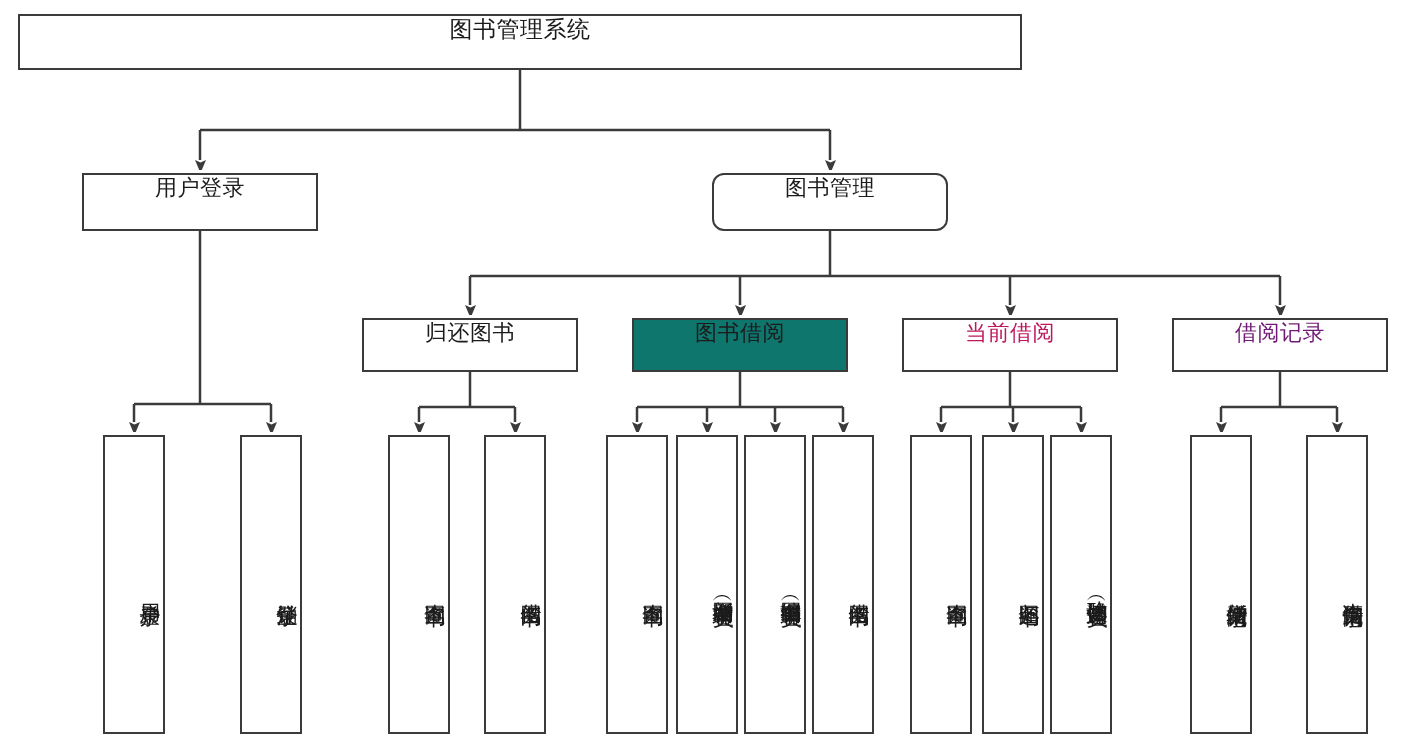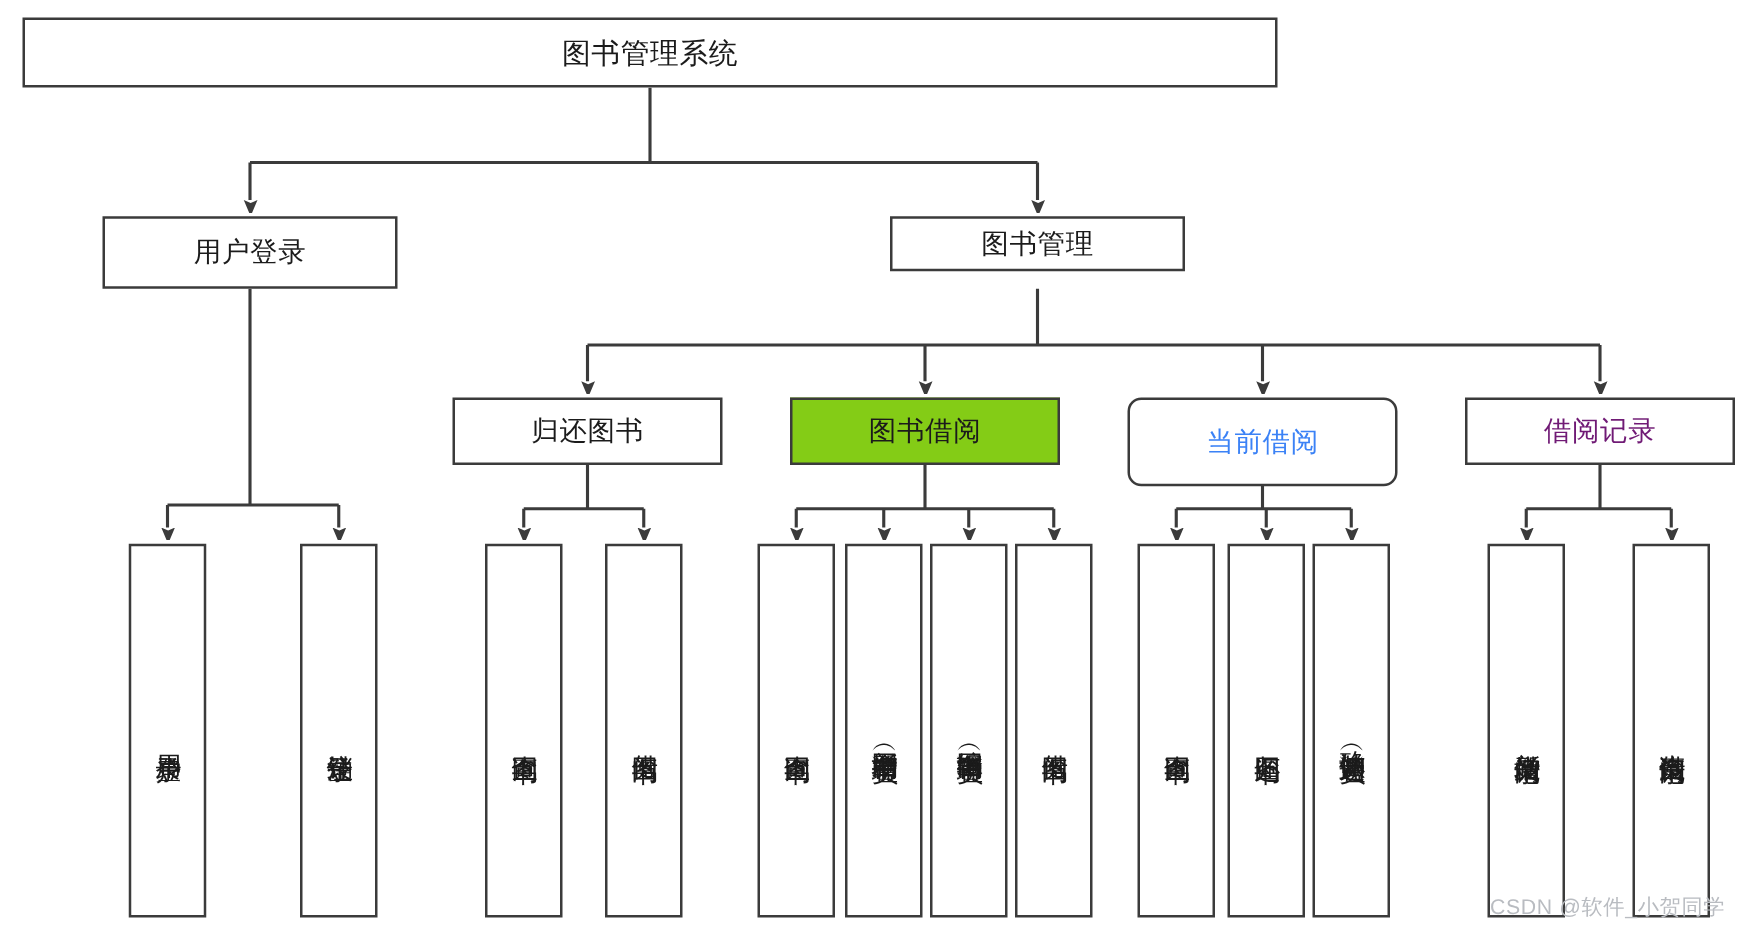--- a/index.html
+++ b/index.html
@@ -23,21 +23,21 @@
     top: 0;
     width: 1405px;
     height: 747px;
   }
   .node {
     position: absolute;
     box-sizing: border-box;
     border: 2.5px solid #3b3b3b;
     background: #ffffff;
     display: flex;
-    align-items: center;
+    align-items: flex-start;
     justify-content: center;
     text-align: center;
     color: #1b1b1b;
   }
   .node.horiz {
     font-size: 22px;
     line-height: 1.15;
     letter-spacing: 0.5px;
   }
   .node.vert {
@@ -107,30 +107,30 @@
       <line x1="1221" y1="407" x2="1221" y2="422" stroke="#3b3b3b" stroke-width="2.5" marker-end="url(#arrow)"></line>
       <line x1="1337" y1="407" x2="1337" y2="422" stroke="#3b3b3b" stroke-width="2.5" marker-end="url(#arrow)"></line>
     </svg>
   <div id="nodes">
       <div class="node horiz root" style="left: 18px; top: 14px; width: 1004px; height: 56px; border-color: rgb(59, 59, 59); background: rgb(255, 255, 255); color: rgb(27, 27, 27);">
         <span class="label">图书管理系统</span>
       </div>
       <div class="node horiz" style="left: 82px; top: 173px; width: 236px; height: 58px; border-color: rgb(59, 59, 59); background: rgb(255, 255, 255); color: rgb(27, 27, 27);">
         <span class="label">用户登录</span>
       </div>
-      <div class="node horiz" style="left: 712px; top: 173px; width: 236px; height: 44px; border-color: rgb(59, 59, 59); background: rgb(255, 255, 255); color: rgb(27, 27, 27);">
+      <div class="node horiz" style="left: 712px; top: 173px; width: 236px; height: 58px; border-color: rgb(59, 59, 59); background: rgb(255, 255, 255); color: rgb(27, 27, 27); border-radius: 12px;">
         <span class="label">图书管理</span>
       </div>
       <div class="node horiz" style="left: 362px; top: 318px; width: 216px; height: 54px; border-color: rgb(59, 59, 59); background: rgb(255, 255, 255); color: rgb(27, 27, 27);">
         <span class="label">归还图书</span>
       </div>
-      <div class="node horiz" style="left: 632px; top: 318px; width: 216px; height: 54px; border-color: rgb(59, 59, 59); background: #84cc16; color: rgb(27, 27, 27);">
+      <div class="node horiz" style="left: 632px; top: 318px; width: 216px; height: 54px; border-color: rgb(59, 59, 59); background: #0f766e; color: rgb(27, 27, 27);">
         <span class="label">图书借阅</span>
       </div>
-      <div class="node horiz" style="left: 902px; top: 318px; width: 216px; height: 71px; border-color: rgb(59, 59, 59); background: rgb(255, 255, 255); color: #3b82f6; border-radius: 11px;">
+      <div class="node horiz" style="left: 902px; top: 318px; width: 216px; height: 54px; border-color: rgb(59, 59, 59); background: rgb(255, 255, 255); color: #be185d;">
         <span class="label">当前借阅</span>
       </div>
       <div class="node horiz" style="left: 1172px; top: 318px; width: 216px; height: 54px; border-color: rgb(59, 59, 59); background: rgb(255, 255, 255); color: #701a75;">
         <span class="label">借阅记录</span>
       </div>
       <div class="node vert" style="left: 103px; top: 435px; width: 62px; height: 299px; border-color: rgb(59, 59, 59); background: rgb(255, 255, 255); color: rgb(27, 27, 27);">
         <span class="label">用户登录</span>
       </div>
       <div class="node vert" style="left: 240px; top: 435px; width: 62px; height: 299px; border-color: rgb(59, 59, 59); background: rgb(255, 255, 255); color: rgb(27, 27, 27);">
         <span class="label">注销登录</span>
@@ -162,14 +162,13 @@
       <div class="node vert" style="left: 1050px; top: 435px; width: 62px; height: 299px; border-color: rgb(59, 59, 59); background: rgb(255, 255, 255); color: rgb(27, 27, 27);">
         <span class="label">确认归还（管理员）</span>
       </div>
       <div class="node vert" style="left: 1190px; top: 435px; width: 62px; height: 299px; border-color: rgb(59, 59, 59); background: rgb(255, 255, 255); color: rgb(27, 27, 27);">
         <span class="label">新增借阅记录</span>
       </div>
       <div class="node vert" style="left: 1306px; top: 435px; width: 62px; height: 299px; border-color: rgb(59, 59, 59); background: rgb(255, 255, 255); color: rgb(27, 27, 27);">
         <span class="label">查询借阅记录</span>
       </div>
     </div>
-  <div class="watermark" style="left: 1192px; top: 714px;">CSDN @软件_小贺同学</div>
 </div>
 
 </body></html>

